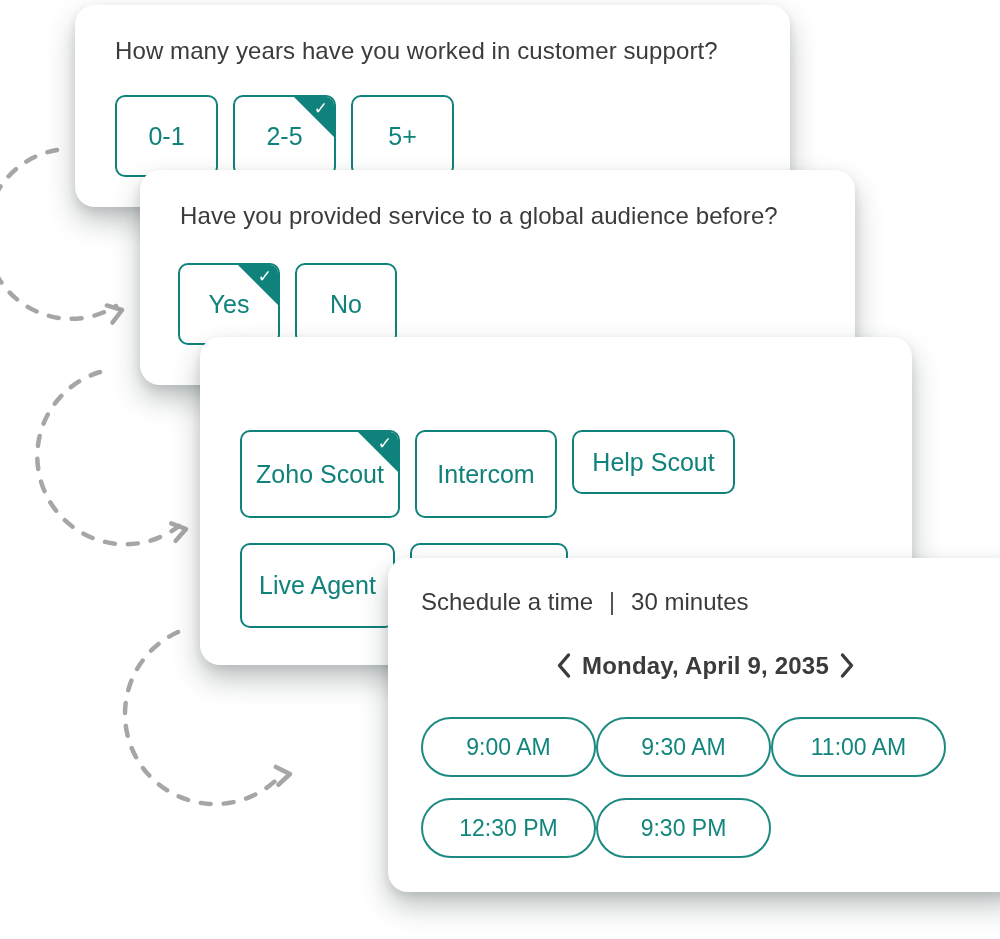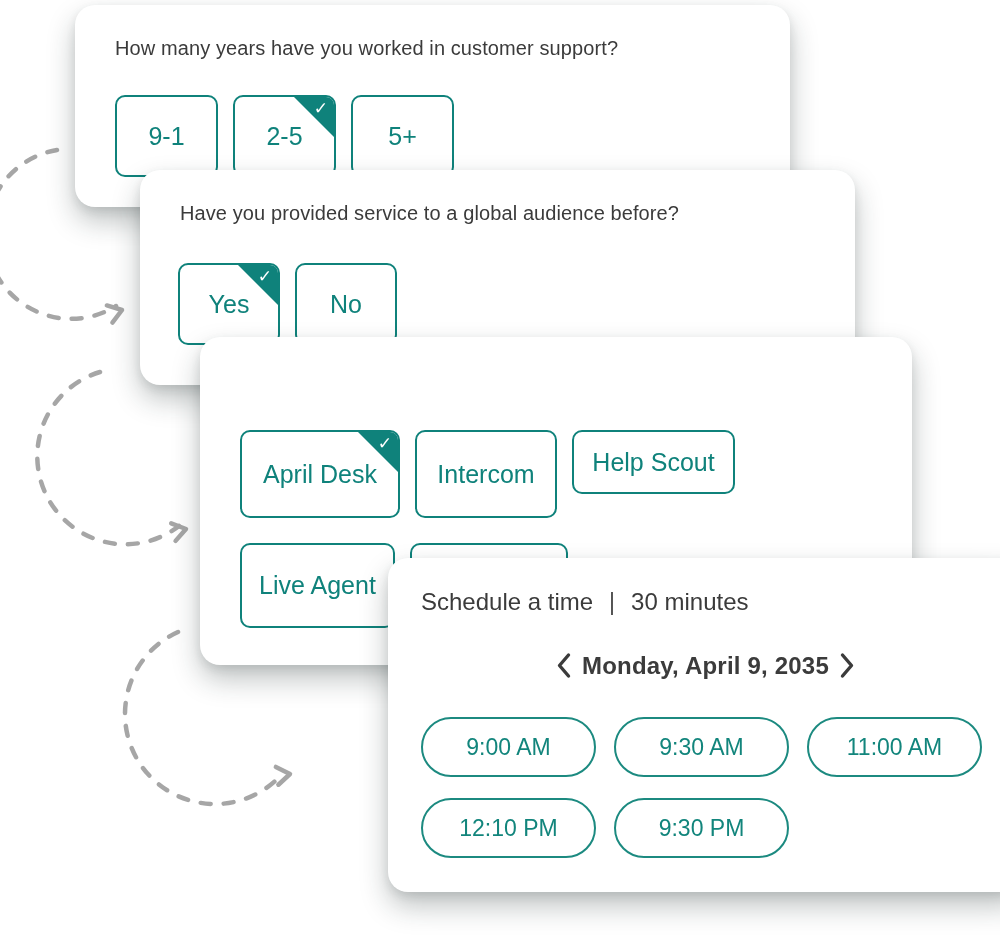--- a/index.html
+++ b/index.html
@@ -13,21 +13,21 @@
   .card {
     position:absolute; background:#ffffff; border-radius:20px;
     box-shadow:0 14px 28px rgba(25,40,40,0.28), 0 4px 10px rgba(25,40,40,0.10);
   }
   .card1 { left:75px;  top:5px;   width:715px; height:202px; z-index:1; }
   .card2 { left:140px; top:170px; width:715px; height:215px; z-index:2; }
   .card3 { left:200px; top:337px; width:712px; height:328px; z-index:3; }
   .card4 { left:352px; top:558px; width:635px; height:334px; z-index:4;margin-left:36px; }
 
   .question {
-    position:absolute; left:40px; top:32px; font-size:20px; font-weight:400;
+    position:absolute; left:40px; top:32px; font-size:24px; font-weight:400;
     color:#3b3b3b; white-space:nowrap; letter-spacing:0.1px;
   }
   .card3 .question { left:38px; }
 
   .opt-row { position:absolute; display:flex; gap:15px; }
   .card1 .opt-row { left:40px; top:90px; }
   .card2 .opt-row { left:38px; top:93px; }
   .card3 .opt-row1 { left:40px; top:93px; }
   .card3 .opt-row2 { left:40px; top:206px; }
 
@@ -59,21 +59,21 @@
     position:absolute; left:33px; top:30px; display:flex; align-items:center;
     font-size:24px; color:#3b3b3b; white-space:nowrap;
   }
   .sched-sep { margin:0 16px; color:#4a4a4a; font-size:23px; }
   .date-nav {
     position:absolute; left:0; right:0; top:92px; display:flex;
     align-items:center; justify-content:center; gap:8px;
   }
   .date-text { font-size:24px; font-weight:600; color:#3b3b3b; letter-spacing:0.2px; }
   .nav-btn { background:none; border:none; padding:2px; cursor:pointer; display:flex; align-items:center; }
-  .pill-row { position:absolute; left:33px; display:flex; gap:18px; }
+  .pill-row { position:absolute; left:33px; display:flex; }
   .pill-row1 { top:159px; }
   .pill-row2 { top:240px; }
   .pill {
     width:175px; height:60px; border:2px solid #1c8a80; border-radius:999px;
     background:#ffffff; color:#12857c; font-size:23px; font-family:inherit;
     display:flex; align-items:center; justify-content:center; cursor:pointer;
   }
 </style>
 </head>
 <body>
@@ -94,21 +94,21 @@
         <path d="M 178 632 A 90 90 0 1 0 283 773" stroke-dasharray="10 13"></path>
         <path d="M -13 -9 L 0 0 L -13 9" transform="translate(290,774) rotate(-8)"></path>
       </g>
     </g>
   </svg>
 
   <section class="card card1">
     <h2 class="question">How many years have you worked in customer support?</h2>
     <div class="opt-row">
       <button class="option">
-        <span>9-1</span>
+        <span>0-1</span>
       </button>
       <button class="option">
         <span class="corner"></span>
         <span class="check">✓</span>
         <span>2-5</span>
       </button>
       <button class="option">
         <span>5+</span>
       </button>
     </div>
@@ -126,21 +126,21 @@
         <span>No</span>
       </button>
     </div>
   </section>
 
   <section class="card card3">
     <div class="opt-row opt-row1">
       <button class="option">
         <span class="corner"></span>
         <span class="check">✓</span>
-        <span>April Desk</span>
+        <span>Zoho Scout</span>
       </button>
       <button class="option">
         <span>Intercom</span>
       </button>
       <button class="option">
         <span>Help Scout</span>
       </button>
     </div>
     <div class="opt-row opt-row2">
       <button class="option">
@@ -177,21 +177,21 @@
       </button>
       <button class="pill">
         <span>9:30 AM</span>
       </button>
       <button class="pill">
         <span>11:00 AM</span>
       </button>
     </div>
     <div class="pill-row pill-row2">
       <button class="pill">
-        <span>12:10 PM</span>
+        <span>12:30 PM</span>
       </button>
       <button class="pill">
         <span>9:30 PM</span>
       </button>
     </div>
   </section>
 
 </div>
 
 </body></html>

